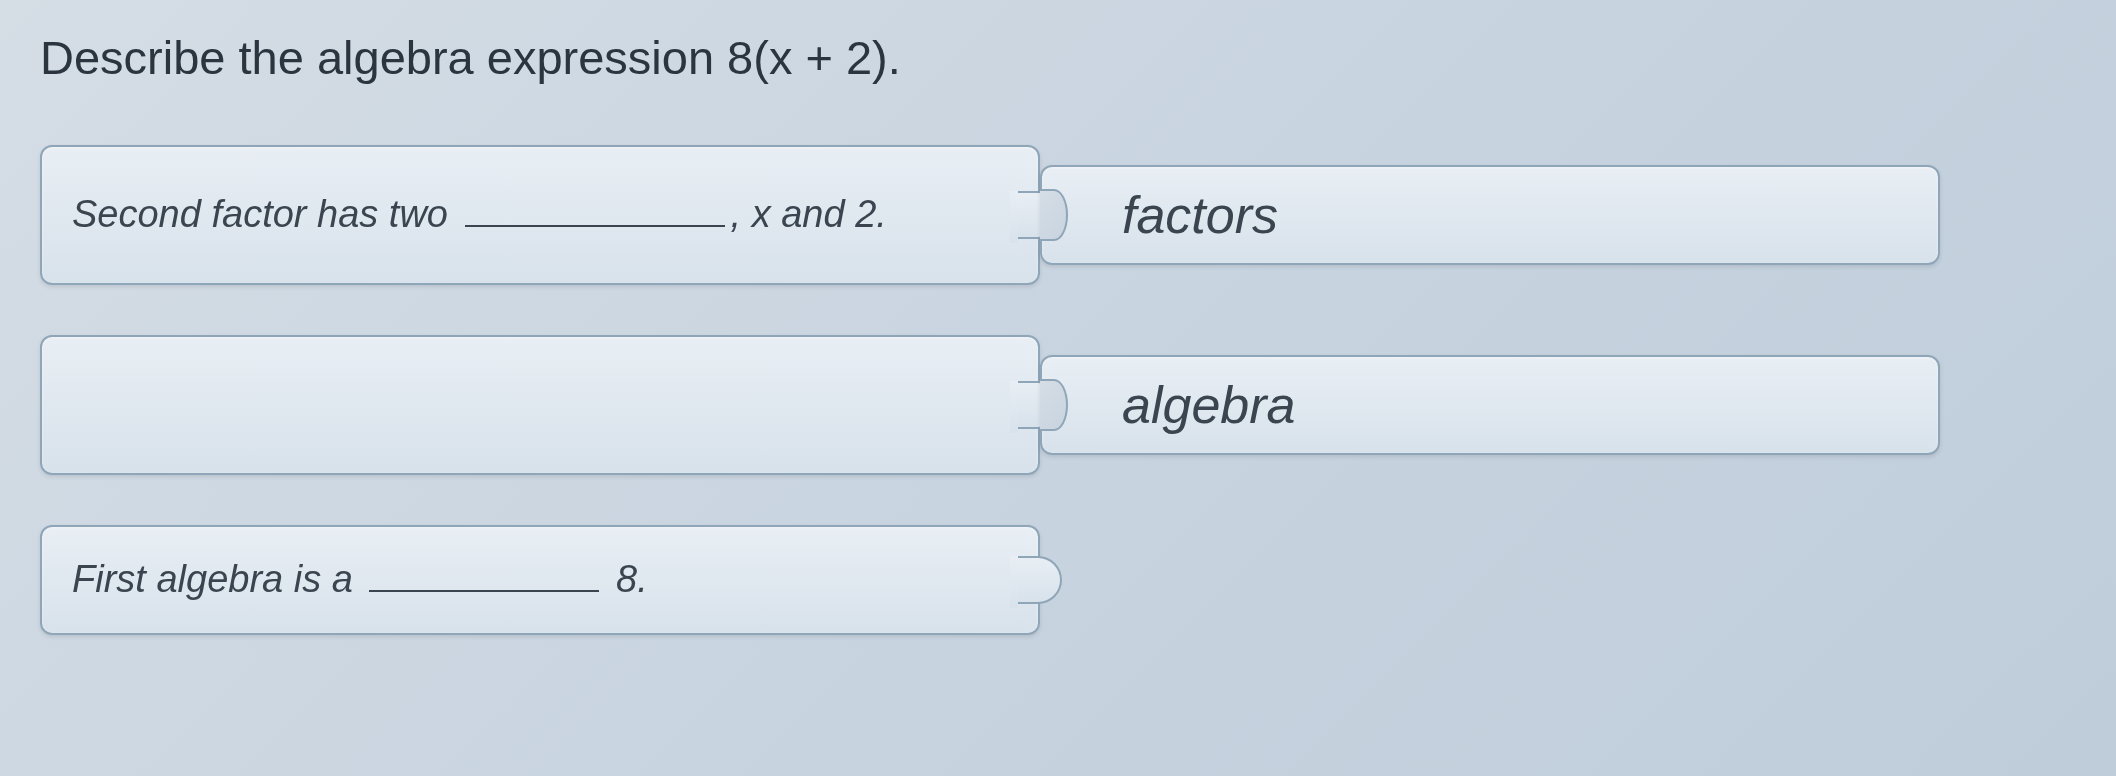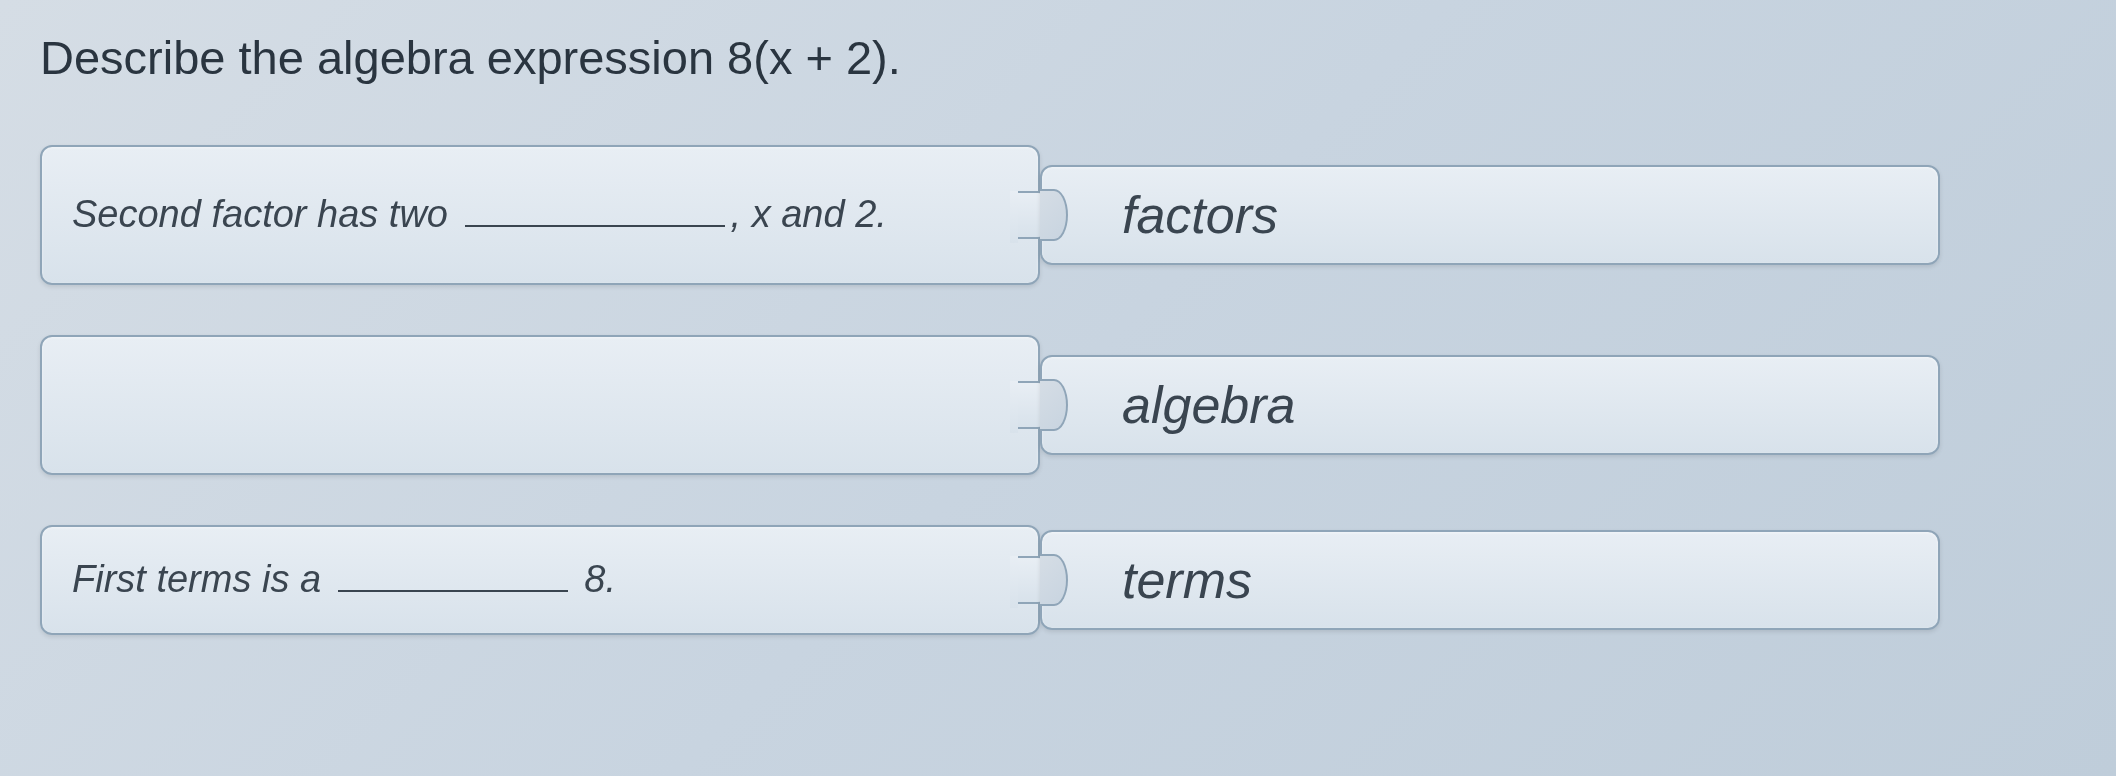--- a/index.html
+++ b/index.html
@@ -132,23 +132,19 @@
     </div>
     <div class="puzzle-right">
       <div class="tab-in"></div>
       <span>algebra</span>
     </div>
   </div>
 
   <div class="puzzle-row">
     <div class="puzzle-left">
       <div class="text-content">
-        <span>First terms is a </span><span class="blank short"></span><span> 8.</span>
+        <span>First algebra is a </span><span class="blank short"></span><span> 8.</span>
       </div>
       <div class="tab-out"></div>
-    </div>
-    <div class="puzzle-right">
-      <div class="tab-in"></div>
-      <span>terms</span>
     </div>
   </div>
 
 </div>
 
 </body></html>

